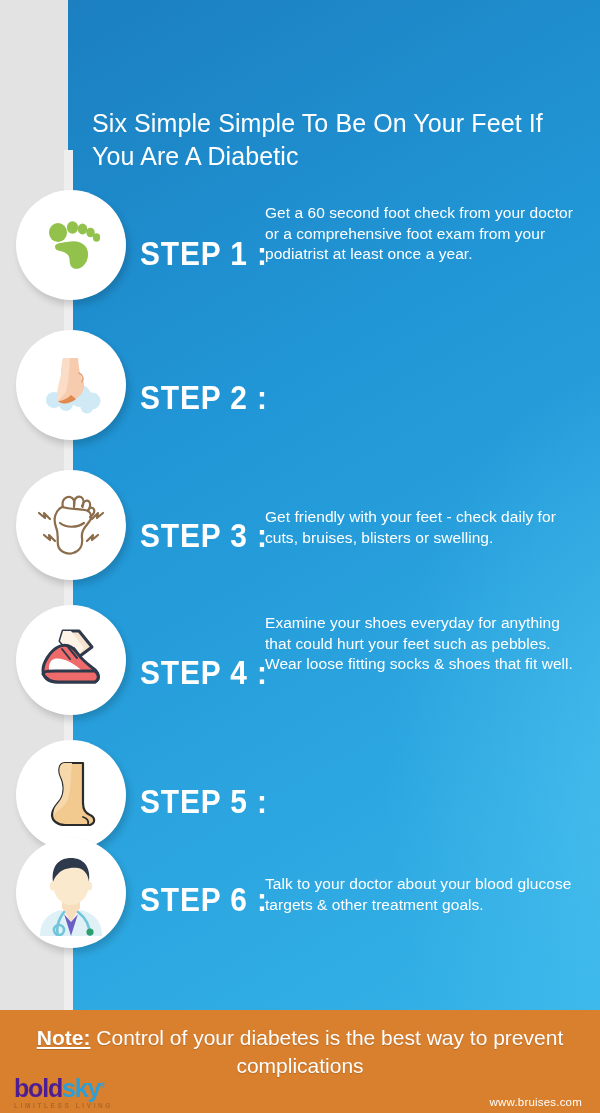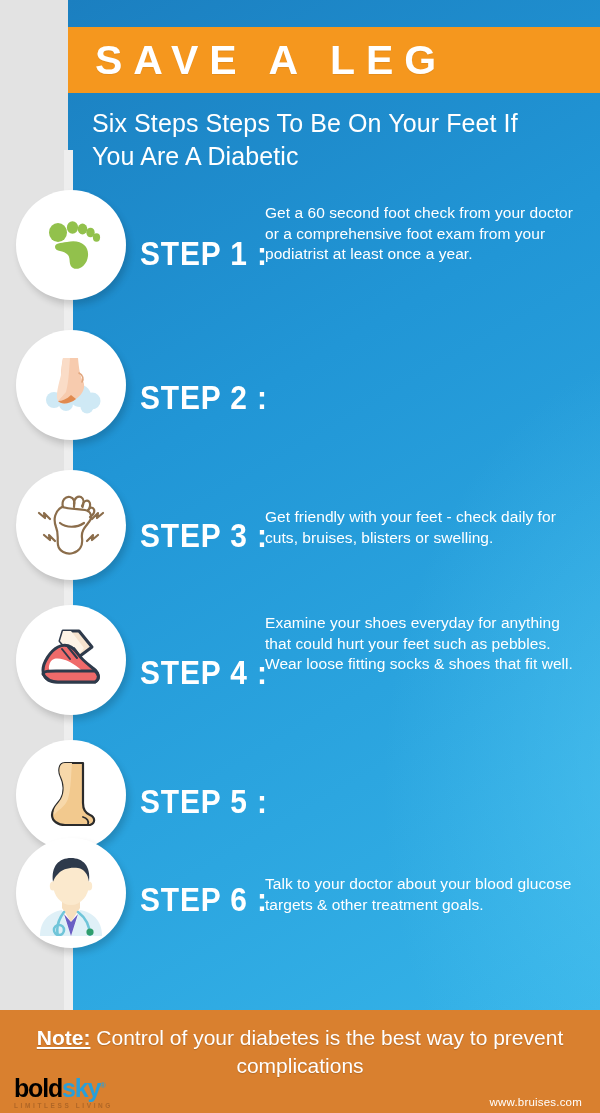--- a/index.html
+++ b/index.html
@@ -176,21 +176,21 @@
     left: 14px;
     top: 66px;
     line-height: 1;
   }
   .logo-word {
     font-size: 25px;
     font-weight: bold;
     letter-spacing: -1.2px;
     position: relative;
   }
-  .logo-bold { color: #000000; }
+  .logo-bold { color: #4c1d95; }
   .logo-sky  { color: #2a9fd8; }
   .logo-reg {
     font-size: 8px;
     color: #2a9fd8;
     vertical-align: super;
     font-weight: bold;
   }
   .logo-tag {
     margin-top: 2px;
     font-size: 6.5px;
@@ -212,25 +212,22 @@
 </style>
 </head>
 <body>
 
 <div id="poster">
 
   <div class="blue-panel"></div>
 
   <div class="connector"></div>
 
-  <div class="title-band">
-    <div class="title-text">SAVE A LEG</div>
-  </div>
-
-  <div class="subtitle">Six Steps Steps To Be On Your Feet If You Are A Diabetic</div>
+
+  <div class="subtitle">Six Simple Simple To Be On Your Feet If You Are A Diabetic</div>
 
   <div class="steps">
 
     <div class="step-row" style="top:190px;">
       <div class="icon-badge">
         <svg width="68" height="68" viewBox="0 0 68 68" aria-hidden="true">
           <ellipse cx="21" cy="21.5" rx="9" ry="9.5" fill="#92c14c"></ellipse>
           <ellipse cx="35.5" cy="16.5" rx="5.6" ry="6.2" fill="#92c14c"></ellipse>
           <ellipse cx="45.5" cy="18" rx="4.8" ry="5.4" fill="#92c14c"></ellipse>
           <ellipse cx="53.5" cy="21.5" rx="4.2" ry="4.8" fill="#92c14c"></ellipse>

